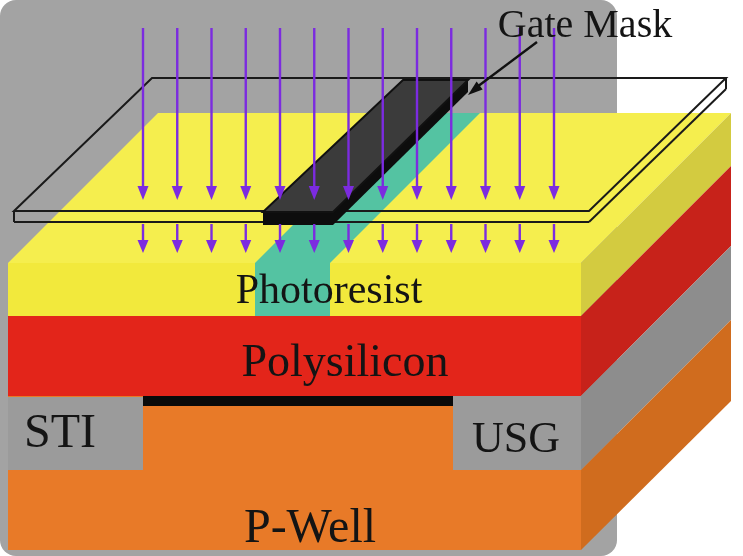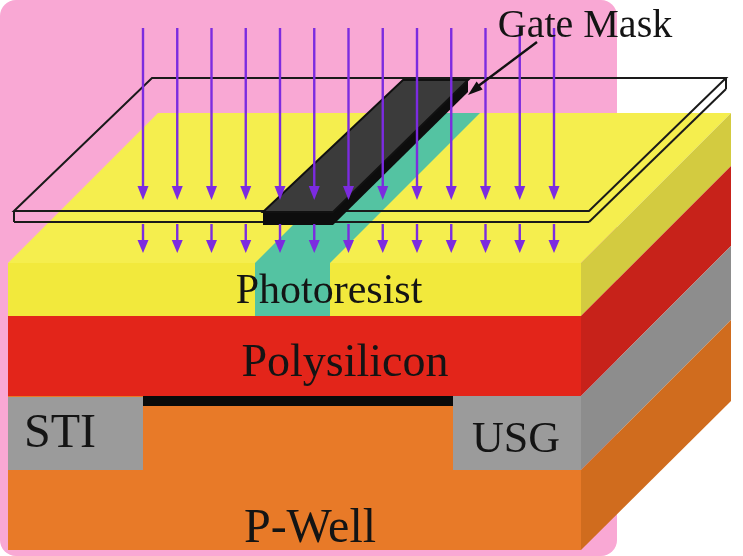--- a/index.html
+++ b/index.html
@@ -7,21 +7,21 @@
     padding: 0;
     background: #ffffff;
     width: 743px;
     height: 556px;
     overflow: hidden;
   }
   #stage {
     position: relative;
     width: 617px;
     height: 556px;
-    background: #f9a8d4;
+    background: #a3a3a3;
     border-radius: 16px;
   }
   svg { display: block; }
   .layer-label {
     font-family: "Liberation Serif", "DejaVu Serif", serif;
     fill: #141414;
   }
 </style>
 </head>
 <body>

